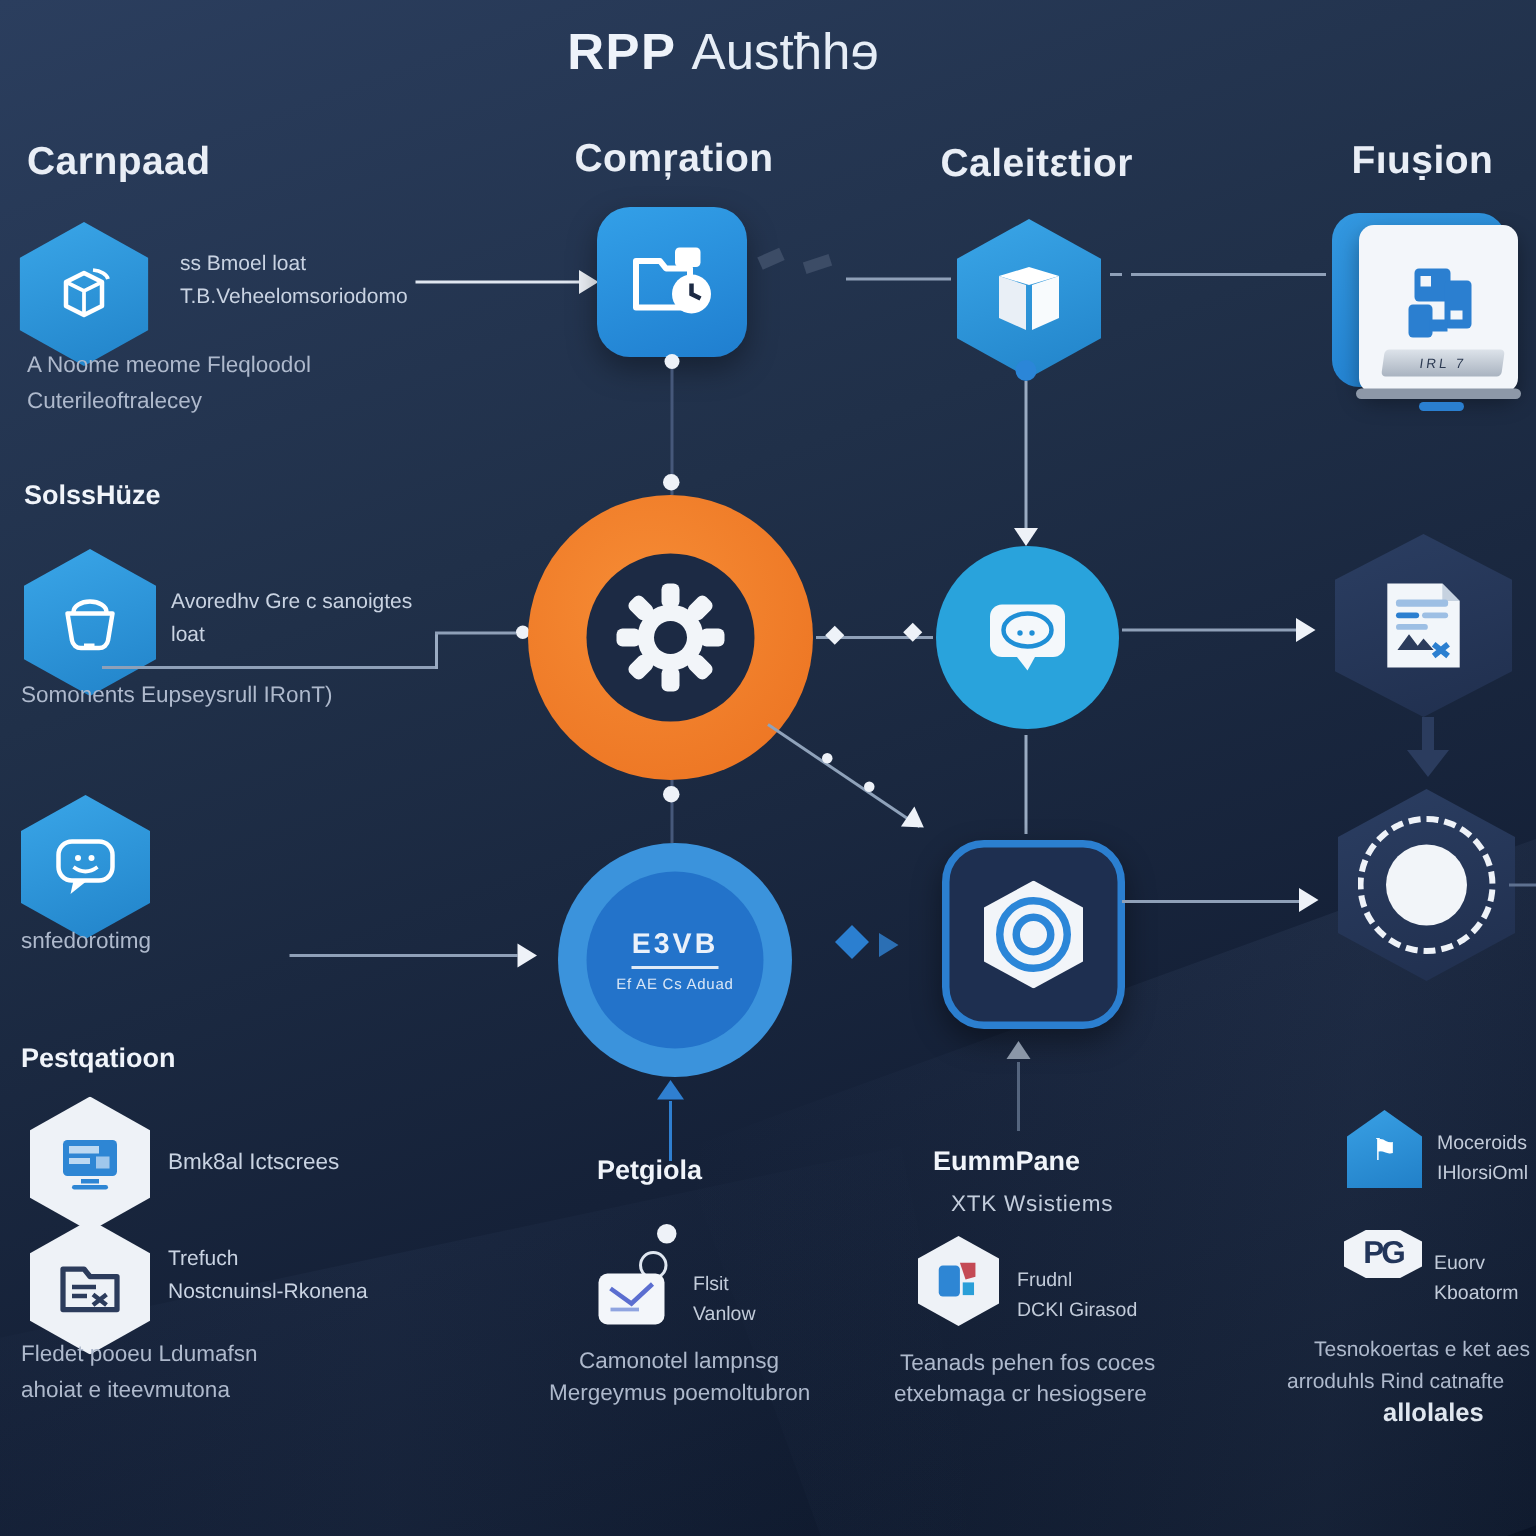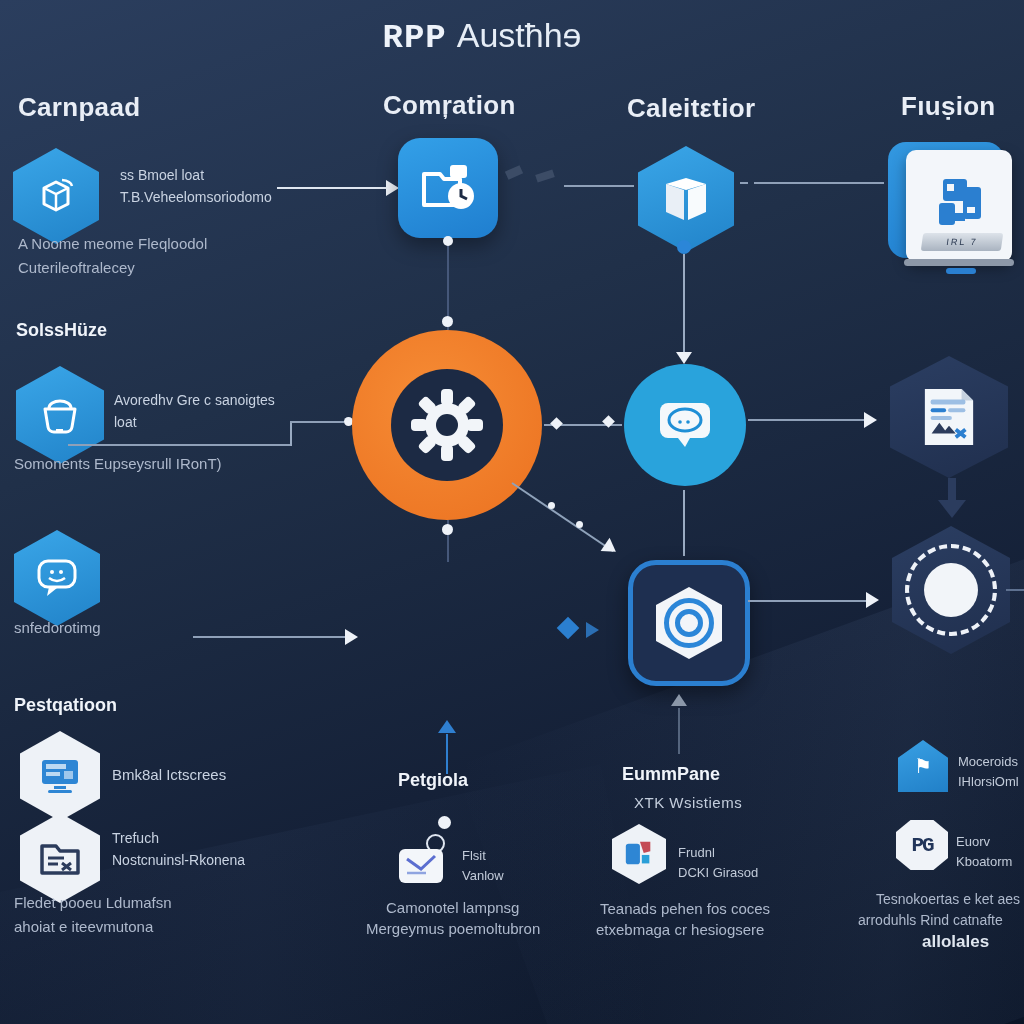--- a/index.html
+++ b/index.html
@@ -5,21 +5,21 @@
   html,body{margin:0;padding:0;background:#0b1528;}
   .canvas{position:relative;width:1024px;height:1024px;overflow:hidden;
     background:linear-gradient(160deg,#2b3e5e 0%,#203049 35%,#152138 68%,#0a1426 100%);
     font-family:"Liberation Sans",sans-serif;}
   .streak{position:absolute;pointer-events:none;}
   .s1{left:500px;top:600px;width:900px;height:430px;transform:rotate(-20deg);
       background:linear-gradient(115deg,rgba(140,170,220,0) 0%,rgba(140,170,220,0.08) 45%,rgba(140,170,220,0) 80%);}
   .s2{left:-120px;top:840px;width:760px;height:300px;transform:rotate(-12deg);
       background:linear-gradient(100deg,rgba(120,150,200,0) 0%,rgba(120,150,200,0.05) 50%,rgba(120,150,200,0) 100%);}
   .title{position:absolute;left:0;right:60px;top:16px;text-align:center;margin:0;color:#eef3fa;font-size:34px;}
-  .title .brand{font-weight:800;margin-right:10px;letter-spacing:1px;font-family:Liberation Mono, monospace;}
+  .title .brand{font-weight:800;margin-right:10px;letter-spacing:1px;}
   .title .rest{font-weight:400;color:#e6edf6;}
   .colhead{position:absolute;font-size:26px;font-weight:700;color:#e9eef6;letter-spacing:0.3px;}
   .sechead{position:absolute;font-size:18px;font-weight:700;color:#f0f4fa;}
   .hex{position:absolute;display:flex;align-items:center;justify-content:center;
        clip-path:polygon(50% 0%,100% 25%,100% 75%,50% 100%,0% 75%,0% 25%);}
   .hex.blue{background:linear-gradient(160deg,#3aa6e8,#2183c9);}
   .hex.white{background:#eef2f7;}
   .hex.dark{background:linear-gradient(160deg,#2b3e62,#202f4e);}
   .itemtext{position:absolute;font-size:14px;color:#c9d3e2;line-height:1.55;}
   .notetext{position:absolute;font-size:15px;color:#aeb9cc;line-height:1.6;}
@@ -65,23 +65,23 @@
   .pcKeys{position:absolute;left:922px;top:233px;width:80px;height:18px;border-radius:3px;transform:skewX(-8deg);
     background:linear-gradient(#dde3ea,#a9b3c0);display:flex;align-items:center;justify-content:center;
     font-size:9px;color:#2c3a52;letter-spacing:2px;}
   .pcBase{position:absolute;left:904px;top:259px;width:110px;height:7px;border-radius:4px;background:#8d98a8;}
   .pcTab{position:absolute;left:946px;top:268px;width:30px;height:6px;border-radius:3px;background:#2a7fd0;}
   .syncDash{width:84px;height:84px;border:4px dashed #eef2f8;border-radius:50%;display:flex;align-items:center;justify-content:center;}
   .syncCore{width:54px;height:54px;border-radius:50%;background:#f2f5f9;}
   .pent{position:absolute;left:898px;top:740px;width:50px;height:52px;background:linear-gradient(160deg,#39a0e4,#2180c8);
     clip-path:polygon(50% 0,100% 34%,100% 100%,0 100%,0 34%);display:flex;align-items:center;justify-content:center;
     color:#fff;font-size:20px;}
-  .pgBadge{position:absolute;left:896px;top:820px;width:52px;height:50px;background:#f0f3f8;
+  .pgBadge{position:absolute;left:896px;top:820px;width:52px;height:32px;background:#f0f3f8;
     clip-path:polygon(28% 0,72% 0,100% 24%,100% 76%,72% 100%,28% 100%,0 76%,0 24%);
-    display:flex;align-items:center;justify-content:center;font-weight:800;font-size:21px;color:#22355a;letter-spacing:-2px;font-family:Liberation Mono, monospace;}
+    display:flex;align-items:center;justify-content:center;font-weight:800;font-size:21px;color:#22355a;letter-spacing:-2px;}
   .envl{position:absolute;left:398px;top:848px;}
   .smallLabel{position:absolute;font-size:13px;color:#c2cbd9;line-height:1.5;}
   .subhead{position:absolute;font-size:15px;color:#c3cddc;letter-spacing:0.5px;}
   .boldnote{font-weight:700;color:#dfe6ef;font-size:17px;}
   .diagline{position:absolute;height:2px;background:#8fa2ba;transform-origin:left center;}
 </style>
 </head>
 <body>
 
 <div class="canvas">
@@ -225,20 +225,26 @@
   <div class="diam" style="left:604px;top:417px;width:9px;height:9px;"></div>
 
   <div class="diagline" style="left:512px;top:482px;width:122px;transform:rotate(34deg);"></div>
   <div class="dot" style="left:548px;top:502px;width:7px;height:7px;"></div>
   <div class="dot" style="left:576px;top:521px;width:7px;height:7px;"></div>
   <div class="arrR" style="left:604px;top:540px;transform:rotate(34deg);"></div>
 
   <div class="vline dark" style="left:447px;top:520px;height:42px;"></div>
   <div class="dot" style="left:442px;top:524px;width:11px;height:11px;"></div>
 
+  <div class="dataCircle">
+    <div class="dataInner">
+      <div class="l1">E3VB</div>
+      <div class="l2">Ef AE Cs Aduad</div>
+    </div>
+  </div>
   <div class="diamblue" style="left:560px;top:620px;width:16px;height:16px;"></div>
   <div class="arrR" style="left:586px;top:622px;border-left-color:#2b6fb4;"></div>
 
   <div class="arrUblue" style="left:438px;top:720px;"></div>
   <div class="vline blue" style="left:446px;top:734px;height:40px;"></div>
 
   <div class="sechead" style="left:398px;top:770px;">Petgiola</div>
   <div class="dot" style="left:438px;top:816px;width:13px;height:13px;"></div>
   <div class="ring" style="left:426px;top:834px;width:15px;height:15px;"></div>
 

